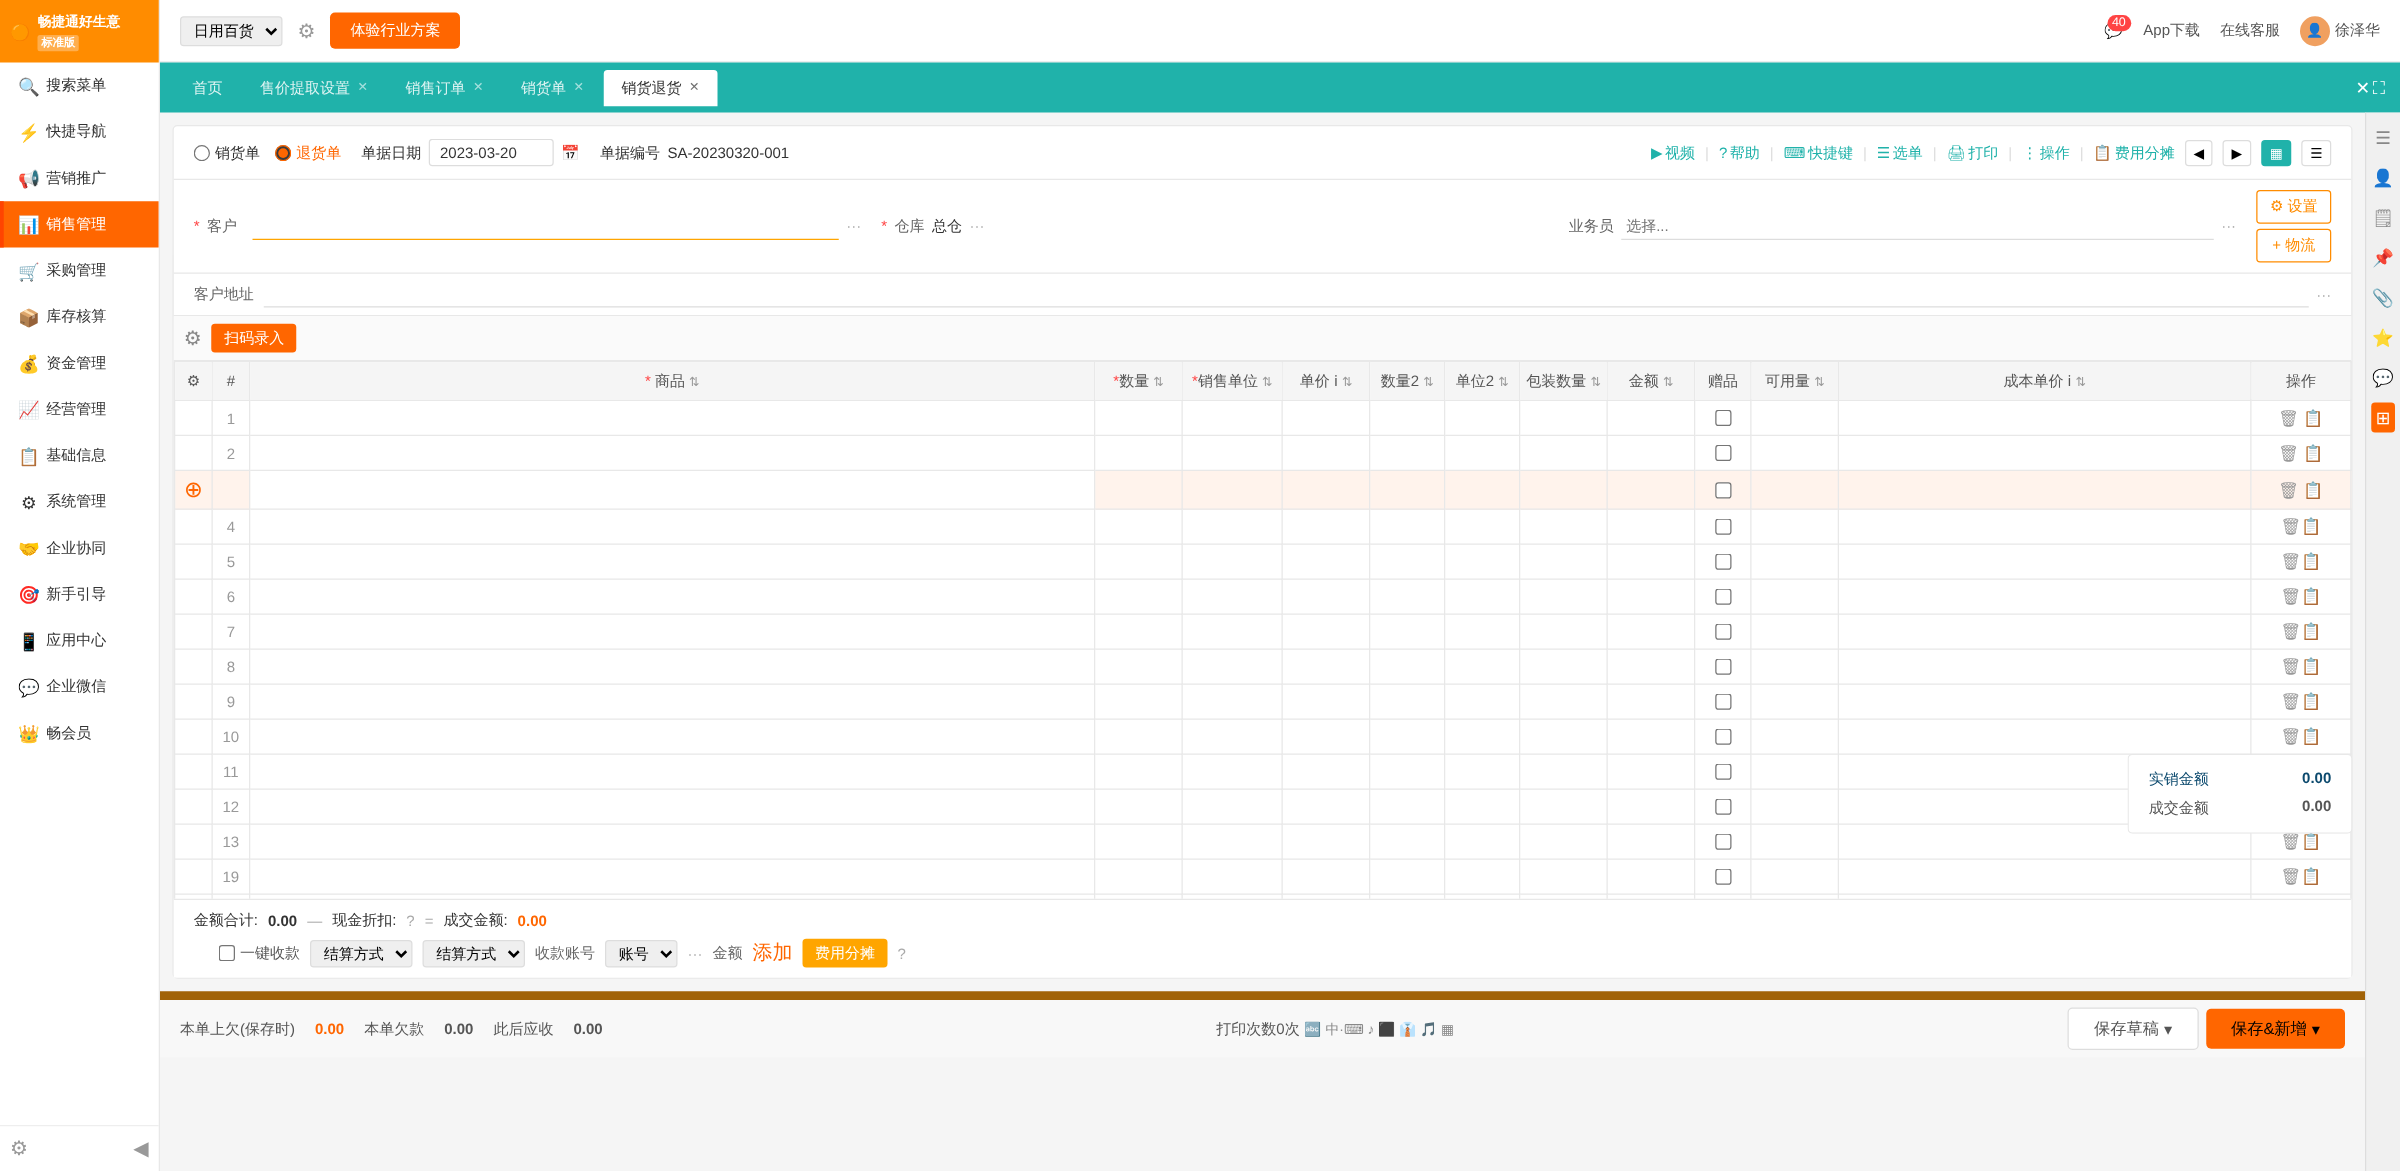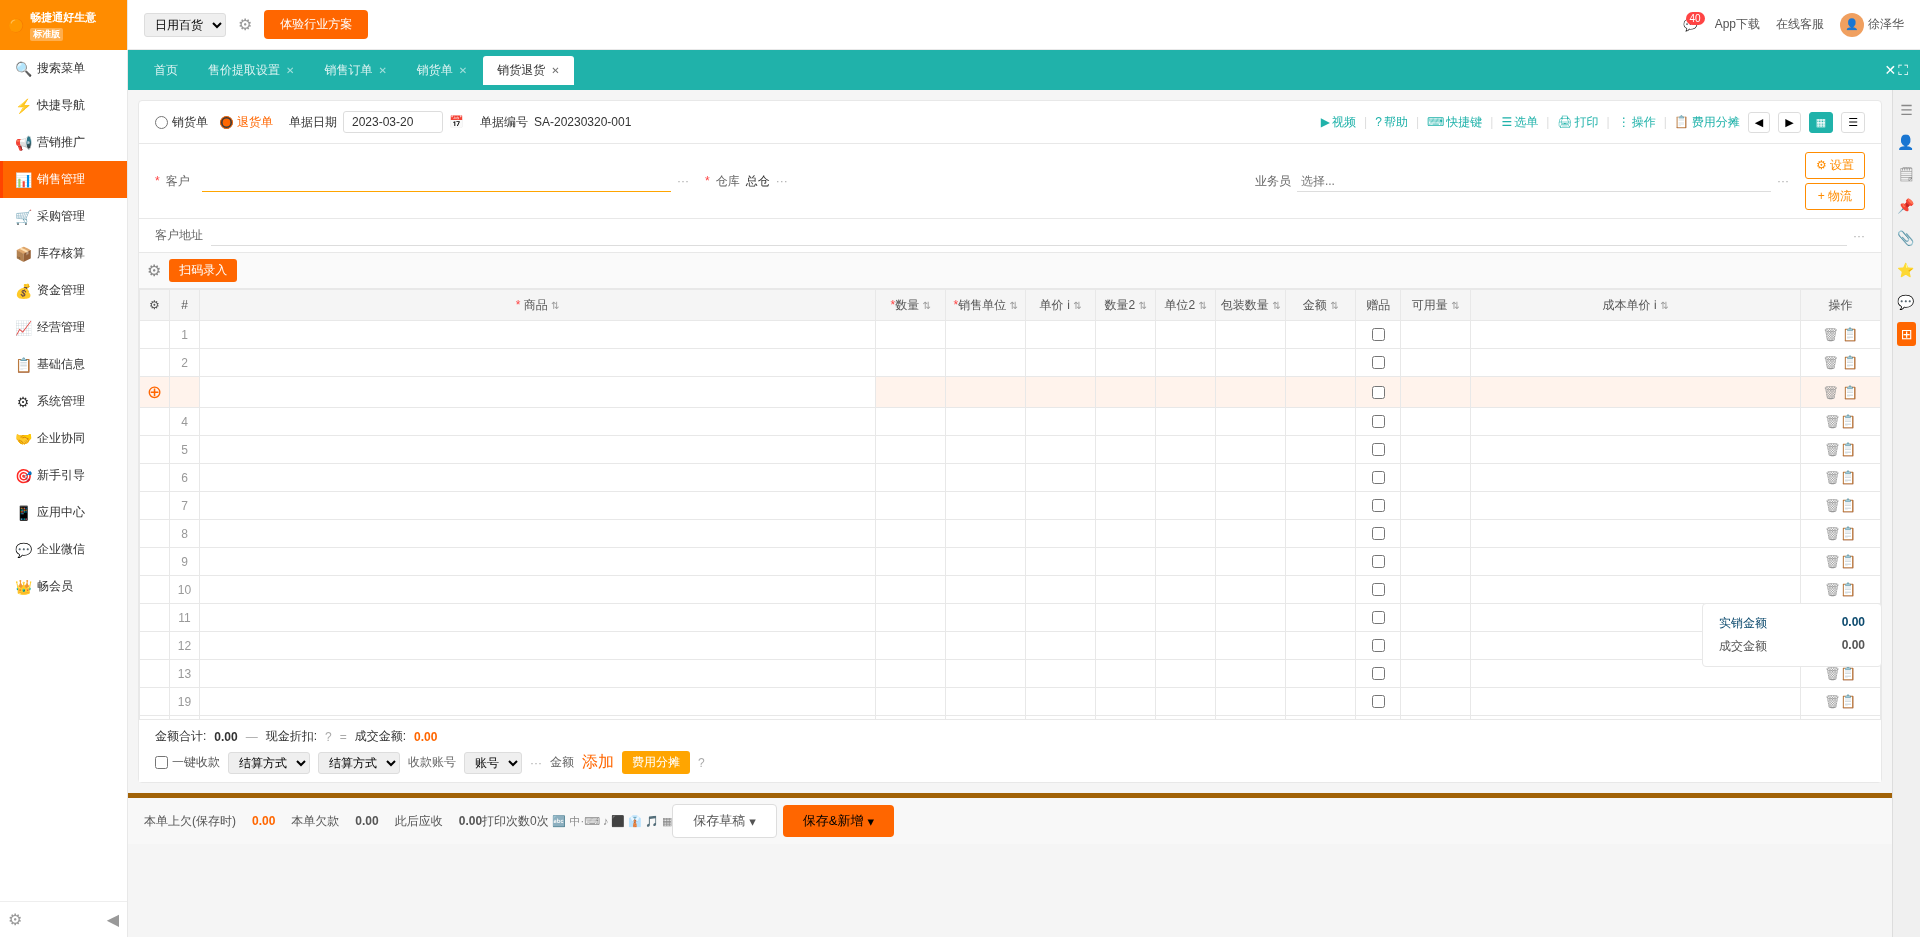--- a/index.html
+++ b/index.html
@@ -72,26 +72,26 @@
     .data-table .row-num { color: #999; width: 30px; }
     .data-table .action-btn { background: none; border: none; cursor: pointer; color: #999; font-size: 13px; }
     .table-wrap { overflow: auto; max-height: 430px; }
 
     
     .bottom-section { padding: 8px 16px; border-top: 1px solid #e8e8e8; background: #fff; }
     .amount-row { display: flex; align-items: center; gap: 8px; font-size: 12px; color: #333; margin-bottom: 6px; }
     .minus-icon { color: #aaa; }
     .equals-icon { color: #aaa; }
     .payment-row { display: flex; align-items: center; gap: 8px; font-size: 12px; }
-    .checkbox-label { display: flex; align-items: center; gap: 4px; color: #555; cursor: pointer; }
+    .checkbox-label { display: flex; align-items: center; gap: 4px; color: #555; cursor: pointer; margin-left: 20px; }
     .add-btn-small { color: #ff6600; cursor: pointer; font-size: 16px; }
     .feefen-btn { background: #ffa500; color: #fff; border: none; border-radius: 3px; padding: 3px 10px; font-size: 12px; cursor: pointer; }
 
     
-    .statusbar { padding: 6px 16px; border-top: 5px solid #a16207; background: #f8f8f8; display: flex; align-items: center; font-size: 12px; color: #555; }
+    .statusbar { padding: 6px 16px; border-top: 7px solid #a16207; background: #f8f8f8; display: flex; align-items: center; justify-content: space-between; font-size: 12px; color: #555; }
     .statusbar-left { display: flex; gap: 16px; align-items: center; }
     .statusbar-center { display: flex; gap: 4px; align-items: center; }
     .statusbar-right { display: flex; gap: 6px; align-items: center; }
     .btn-save-draft { background: #fff; border: 1px solid #ddd; border-radius: 4px; padding: 7px 20px; font-size: 13px; cursor: pointer; color: #555; display: flex; align-items: center; gap: 4px; }
     .btn-save-new { background: #ff6600; color: #000000; border: none; border-radius: 4px; padding: 7px 20px; font-size: 13px; cursor: pointer; display: flex; align-items: center; gap: 4px; }
 
     
     .right-sidebar { width: 28px; background: #f0f0f0; display: flex; flex-direction: column; align-items: center; padding-top: 8px; gap: 8px; border-left: 1px solid #ddd; }
     .rs-icon { color: #888; font-size: 14px; cursor: pointer; padding: 4px; }
     .content-main { flex: 1; overflow: auto; }

